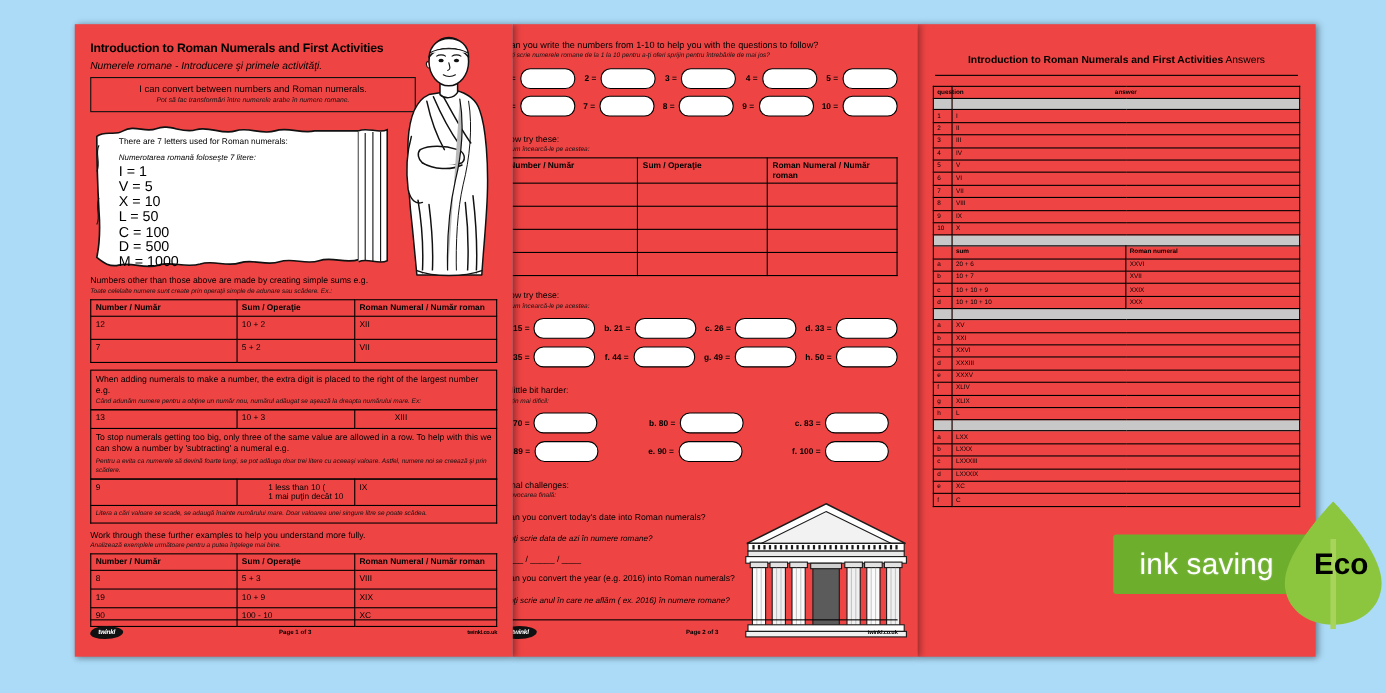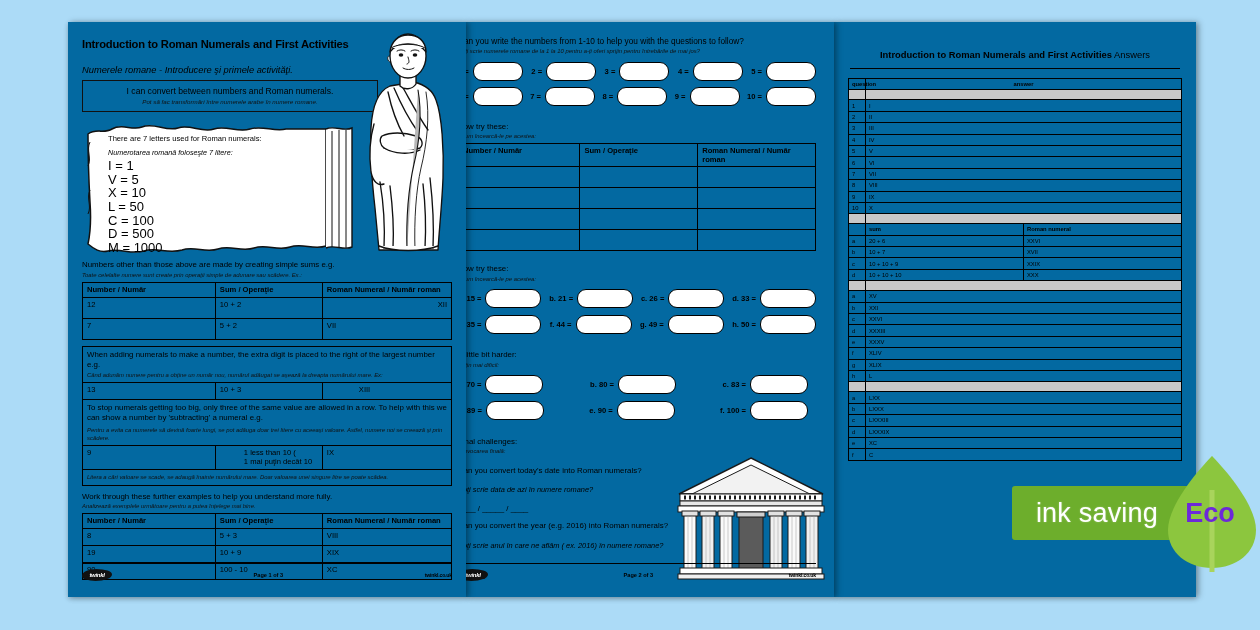--- a/index.html
+++ b/index.html
@@ -9,38 +9,38 @@
     background:#ACDBF7;
     font-family:"Liberation Sans", sans-serif;
     overflow:hidden;
     position:relative;
   }
   .stage { position:absolute; inset:0; }
 
   
   .page {
     position:absolute;
-    background:#0369a1;
+    background:#ef4444;
     box-shadow: 3px 0 6px rgba(0,0,0,.28), 0 2px 5px rgba(0,0,0,.20);
     overflow:hidden;
     color:#000;
   }
   .page-inner { position:absolute; inset:0; }
 
   
   #page1 { left:68px;  top:22px;  width:398px; height:575px; z-index:30; }
   #page2 { left:466px; top:22px;  width:368px; height:575px; z-index:20; }
   #page3 { left:834px; top:22px;  width:362px; height:575px; z-index:10; }
 
   
   .sheet-pad { position:absolute; left:0; top:0; }
   .h-title {
     font-size:11.2px; font-weight:bold; letter-spacing:-0.2px;
   }
-  .h-sub { font-size:9.3px; font-weight:normal; font-style:italic; margin-top:15px; }
+  .h-sub { font-size:9.3px; font-weight:normal; font-style:italic; margin-top:5px; }
   .objective-box {
     border:1.6px solid #111; margin-top:5px;
     padding:5px 6px 6px; text-align:center;
   }
   .obj-en { font-size:8.6px; }
   .obj-ro { font-size:6.2px; font-style:italic; color:#111; margin-top:2px; }
 
   
   .scroll-wrap { position:relative; margin-top:8px; height:136px; }
   .scroll-svg { position:absolute; left:0; top:0; }
@@ -110,22 +110,22 @@
     background:#6DAE2C; height:54px; display:flex; align-items:center;
     padding:0 70px 0 24px; margin-right:-64px;
     border-radius:3px;
   }
   .eco-bar span {
     color:#fff; font-size:27px; font-weight:normal; letter-spacing:.2px;
     text-shadow:0 0 2px rgba(255,255,255,.35);
   }
   .leaf-wrap { position:relative; width:96px; height:118px; }
   .eco-word {
-    position:absolute; left:0; right:4px; top:44px; text-align:center;
-    color:#6d28d9; font-size:27px; font-weight:bold;
+    position:absolute; left:0; right:16px; top:44px; text-align:right;
+    color:#000000; font-size:27px; font-weight:bold;
   }
 </style>
 </head>
 <body>
 
 <div class="stage">
 
   <div class="page" id="page3">
     <div class="page-inner" style="padding:16px 14px 0 14px;">
       <div style="text-align:center; margin-top:6px;">
@@ -649,21 +649,21 @@
             <tr>
           <th style="width:36%;">Number / Număr</th>
           <th style="width:29%;">Sum / Operaţie</th>
           <th style="width:35%;">Roman Numeral / Număr roman</th>
         </tr>
         </tbody>
           <tbody id="t1-body">
             <tr>
               <td style="width: 36%; height: 21px;">12</td>
               <td style="width: 29%; height: 21px;">10 + 2</td>
-              <td style="width: 35%; height: 21px; text-align: right;">XII</td>
+              <td style="width: 35%; height: 21px;">XII</td>
             </tr>
             <tr>
               <td style="width: 36%; height: 21px;">7</td>
               <td style="width: 29%; height: 21px;">5 + 2</td>
               <td style="width: 35%; height: 21px;">VII</td>
             </tr>
           </tbody>
       </table>
 
       <div style="margin-top:6px; border:1.3px solid #000; padding:3px 4px;">

